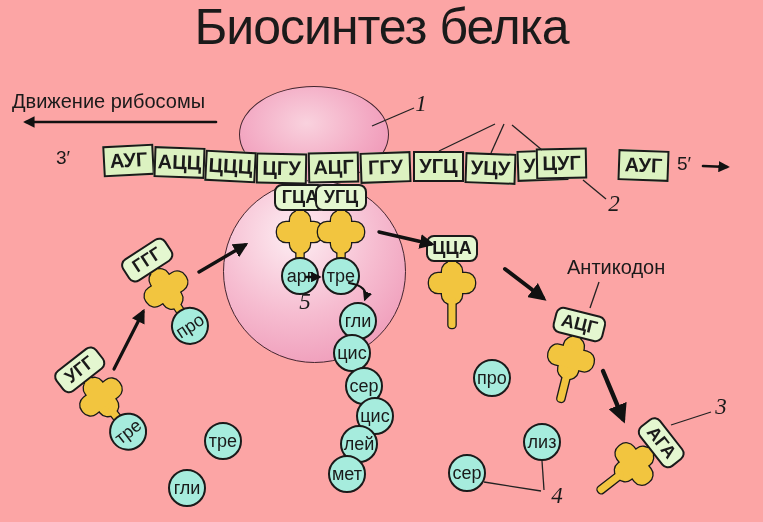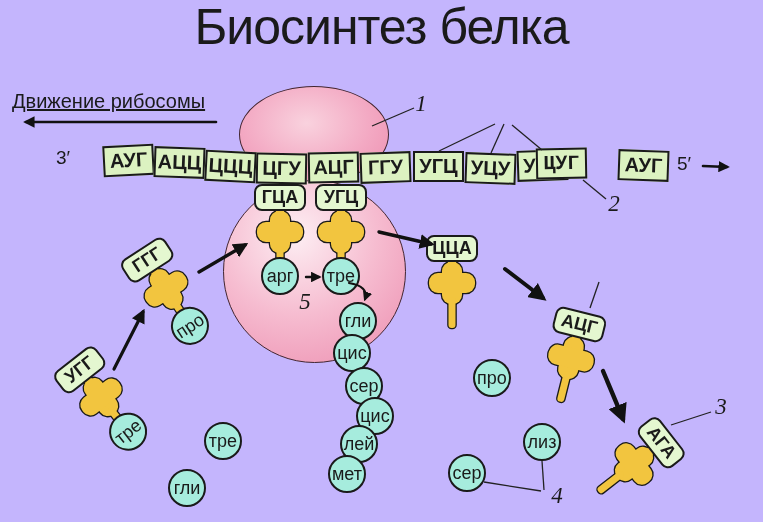--- a/index.html
+++ b/index.html
@@ -1,25 +1,25 @@
 <!DOCTYPE html>
 <html style="--green: #dcf2c1; --lgreen: #e4f7d0; --gold: #f2c53f; --cyan: #a6ecdd; --re: #ec8cae; --rl: #fdeef3; --ink: #1a1a1a;"><head>
 <meta charset="utf-8">
 <style>
   :root{
     --green:#dcf2c1; --lgreen:#e4f7d0; --gold:#f2c53f; --cyan:#a6ecdd;
     --re:#ec8cae; --rl:#fdeef3; --ink:#1a1a1a;
   }
   html,body{margin:0;padding:0;background:#fff;}
-  #canvas{position:relative;width:763px;height:522px;background:#c4b5fd;overflow:hidden;
+  #canvas{position:relative;width:763px;height:522px;background:#fca5a5;overflow:hidden;
           font-family:"Liberation Sans",sans-serif;color:var(--ink);}
   .abs{position:absolute;}
   #title{left:0;top:0;width:763px;text-align:center;font-size:50px;font-weight:400;
          letter-spacing:-1px;margin:0;line-height:1.1;}
-  .annot{font-size:20px;white-space:nowrap;text-decoration:underline;}
+  .annot{font-size:20px;white-space:nowrap;}
   .prime{font-size:19px;}
   
   .ribo{border:1.6px solid #43252f;}
   #ribo-small{left:239px;top:86px;width:148px;height:95px;border-radius:50%;
     background:radial-gradient(ellipse at 45% 38%, #f9d2de 0%, #f3a9c3 55%, var(--re) 100%);}
   #ribo-large{left:223px;top:180px;width:181px;height:181px;border-radius:50%;
     background:radial-gradient(circle at 40% 30%, var(--rl) 0%, #f6bcd0 48%, var(--re) 100%);}
   
   .codon{width:51px;height:31px;box-sizing:border-box;background:var(--green);
     border:2px solid var(--ink);display:flex;align-items:center;justify-content:center;
@@ -49,36 +49,37 @@
   <h1 id="title" class="abs">Биосинтез белка</h1>
 
   <div class="abs annot" style="left:12px;top:90px;">Движение рибосомы</div>
 
   <div class="abs ribo" id="ribo-small"></div>
   <div class="abs ribo" id="ribo-large"></div>
 
   <div class="abs prime" style="left:56px;top:147px;">3′</div>
   <div class="abs prime" style="left:677px;top:153px;">5′</div>
 
+  <div class="abs annot" style="left:567px;top:256px;">Антикодон</div>
 
   <div id="mrna">
       <div class="abs codon" style="left: 103px; top: 145px; transform: rotate(-3deg);">АУГ</div>
       <div class="abs codon" style="left: 154px; top: 147px; transform: rotate(2deg);">АЦЦ</div>
       <div class="abs codon" style="left: 205px; top: 151px; transform: rotate(3deg);">ЦЦЦ</div>
       <div class="abs codon" style="left: 256px; top: 153px; transform: rotate(1deg);">ЦГУ</div>
       <div class="abs codon" style="left: 308px; top: 152px; transform: rotate(-1deg);">АЦГ</div>
       <div class="abs codon" style="left: 360px; top: 152px; transform: rotate(-2deg);">ГГУ</div>
       <div class="abs codon" style="left: 413px; top: 151px; transform: rotate(0deg);">УГЦ</div>
       <div class="abs codon" style="left: 465px; top: 153px; transform: rotate(2deg);">УЦУ</div>
       <div class="abs codon" style="left: 517px; top: 150px; transform: rotate(-2deg);">УГЦ</div>
-      <div class="abs codon" style="left: 536px; top: 148px; transform: rotate(-1deg); font-family: Liberation Mono, monospace;">ЦУГ</div>
+      <div class="abs codon" style="left: 536px; top: 148px; transform: rotate(-1deg);">ЦУГ</div>
       <div class="abs codon" style="left: 618px; top: 150px; transform: rotate(2deg);">АУГ</div>
     </div>
   <div id="units">
-      <div class="abs trna-unit" style="left: 252px; top: 184px; transform-origin: 28px 48px; transform: rotate(0deg);">
+      <div class="abs trna-unit" style="left: 272px; top: 184px; transform-origin: 28px 48px; transform: rotate(0deg);">
         <svg class="cross" width="56" height="116" viewBox="0 0 56 116">
           <g class="sp">
             <rect x="24" y="16" width="8" height="16"></rect>
 <rect x="18" y="27" width="20" height="42" rx="9"></rect>
             <rect x="5" y="38" width="46" height="20" rx="9"></rect>
 <rect x="24.5" y="62" width="7" height="31" rx="3"></rect>
           </g>
 <g class="fp">
             <rect x="24" y="16" width="8" height="16"></rect>
             <rect x="18" y="27" width="20" height="42" rx="9"></rect>

